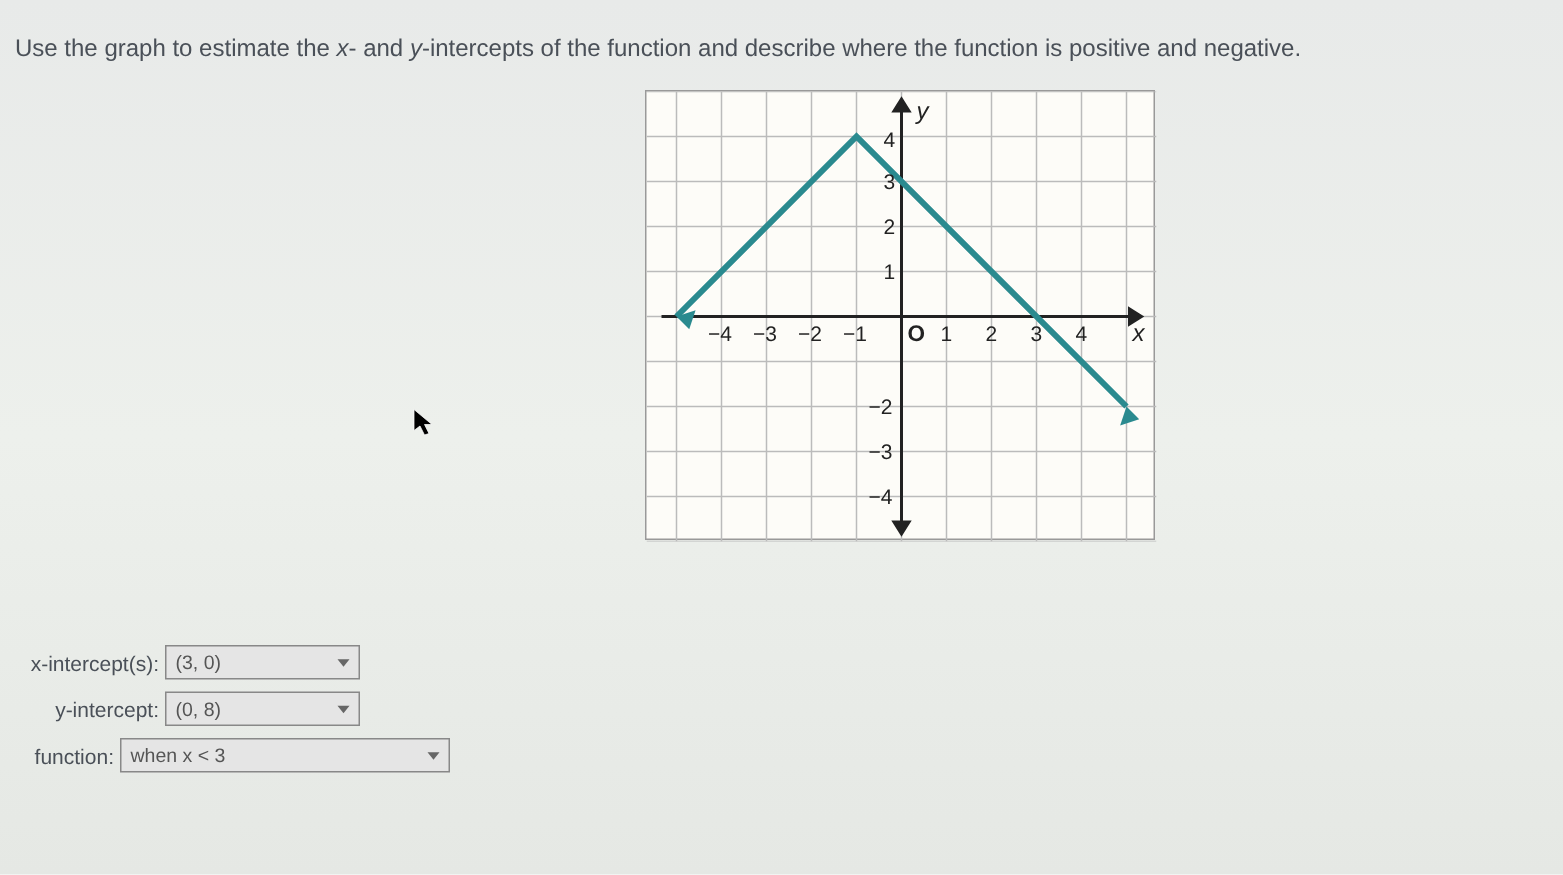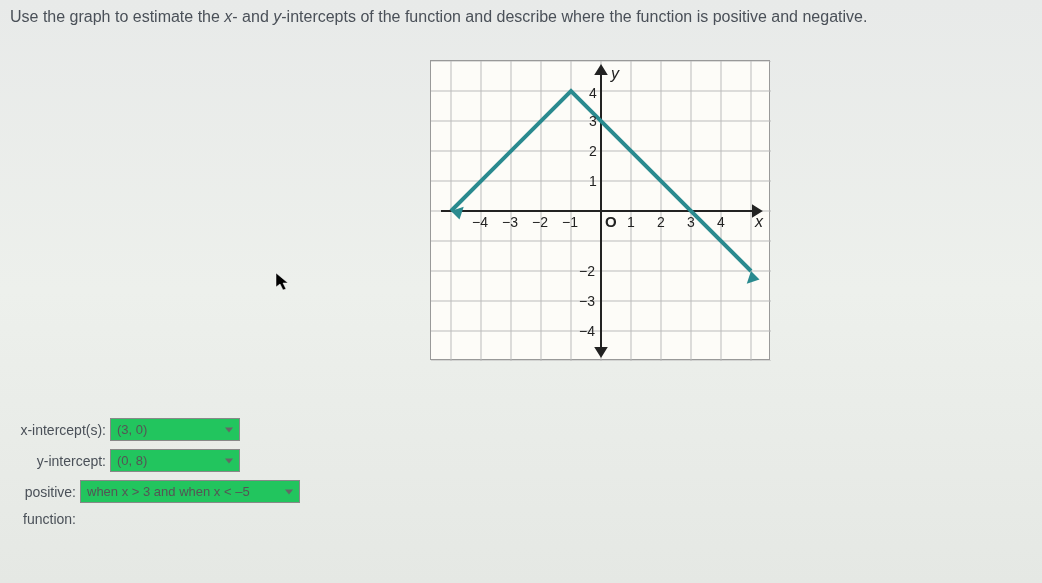--- a/index.html
+++ b/index.html
@@ -8,50 +8,51 @@
       background: linear-gradient(180deg, #e8eae9 0%, #edf0ec 50%, #e5e8e4 100%);
       width: 1042px;
       height: 583px;
       position: relative;
       overflow: hidden;
     }
     .question {
       padding: 8px 10px;
       font-size: 16px;
       color: #4a5058;
+      margin-top: 16px;
     }
     .question .var { font-style: italic; }
     .graph-container {
       position: absolute;
       left: 430px;
       top: 60px;
       width: 340px;
       height: 300px;
       background: #fdfcf8;
       border: 1px solid #999;
     }
     .answers {
       position: absolute;
       left: 10px;
-      top: 418px;
+      top: 430px;
       font-size: 14px;
       color: #4a5058;
     }
     .answer-row {
       display: flex;
       align-items: center;
       margin-bottom: 8px;
     }
     .answer-label {
       text-align: right;
       padding-right: 4px;
       min-width: 100px;
     }
     .answer-select {
-      background: #22c55e;
+      background: #e5e5e5;
       border: 1px solid #888;
       padding: 3px 36px 3px 6px;
       font-size: 13px;
       color: #555;
       position: relative;
       display: inline-flex;
       align-items: flex-start;
       min-height: 22px;
     }
     .answer-select::after {
@@ -156,25 +157,22 @@
       <span>(3, 0)</span>
     </span>
   </div>
   <div class="answer-row">
     <span class="answer-label">y-intercept:</span>
     <span class="answer-select" style="min-width:130px">
       <span>(0, 8)</span>
     </span>
   </div>
   <div class="answer-row">
-    <span class="answer-label" style="min-width:70px">positive:</span>
+    <span class="answer-label" style="min-width:70px">function:</span>
     <span class="answer-select" style="min-width:220px">
-      <span>when x &gt; 3 and when x &lt; –5</span>
+      <span>when x &lt; 3</span>
     </span>
-  </div>
-  <div class="answer-row">
-    <span class="answer-label" style="min-width:70px">function:</span>
   </div>
 </div>
 
 <svg class="cursor" viewBox="0 0 16 20">
   <path d="M1 1 L1 15 L5 12 L8 18 L11 17 L8 11 L13 11 Z" fill="#000" stroke="#fff" stroke-width="0.5"></path>
 </svg>
 
 </body></html>

